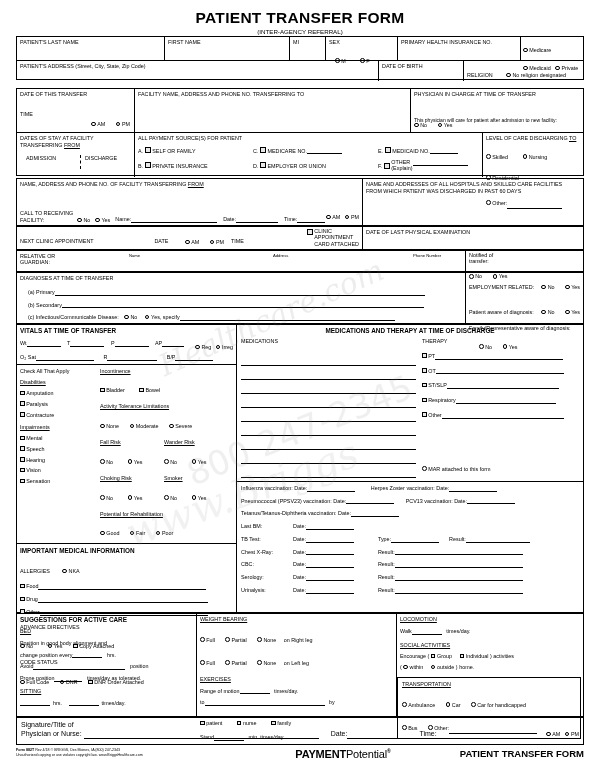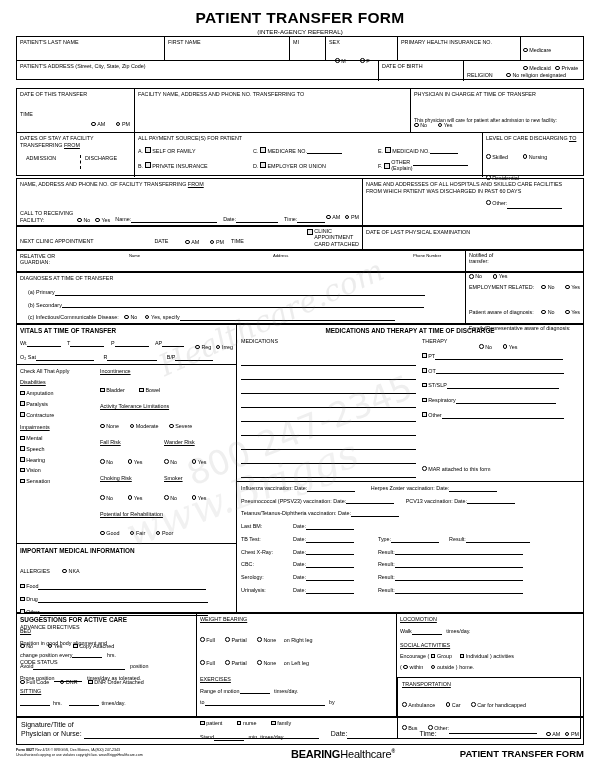--- a/index.html
+++ b/index.html
@@ -668,21 +668,21 @@
   <div class="footer">
     <div style="display:flex; align-items:flex-start; justify-content:space-between;">
       <div style="width:210px;">
         <div class="fineprint">
           <span style="font-weight:bold;">Form 882T</span>
           <span>Rev 4/18  © BRIGGS, Des Moines, IA  (800) 247-2343</span>
         </div>
         <div class="fineprint">Unauthorized copying or use violates copyright law.  www.BriggsHealthcare.com</div>
       </div>
       <div class="brand">
-        <span>BEARING</span><span class="light">Healthcare</span><span style="font-size:5px; vertical-align:super;">®</span>
+        <span>PAYMENT</span><span class="light">Potential</span><span style="font-size:5px; vertical-align:super;">®</span>
       </div>
       <div class="footer-title">PATIENT TRANSFER FORM</div>
     </div>
   </div>
 
   <div class="wm">
     <div class="wm-t1">Healthcare.com</div>
     <div class="wm-t2">800 247-2345</div>
     <div class="wm-t3">www.Briggs</div>
   </div>

